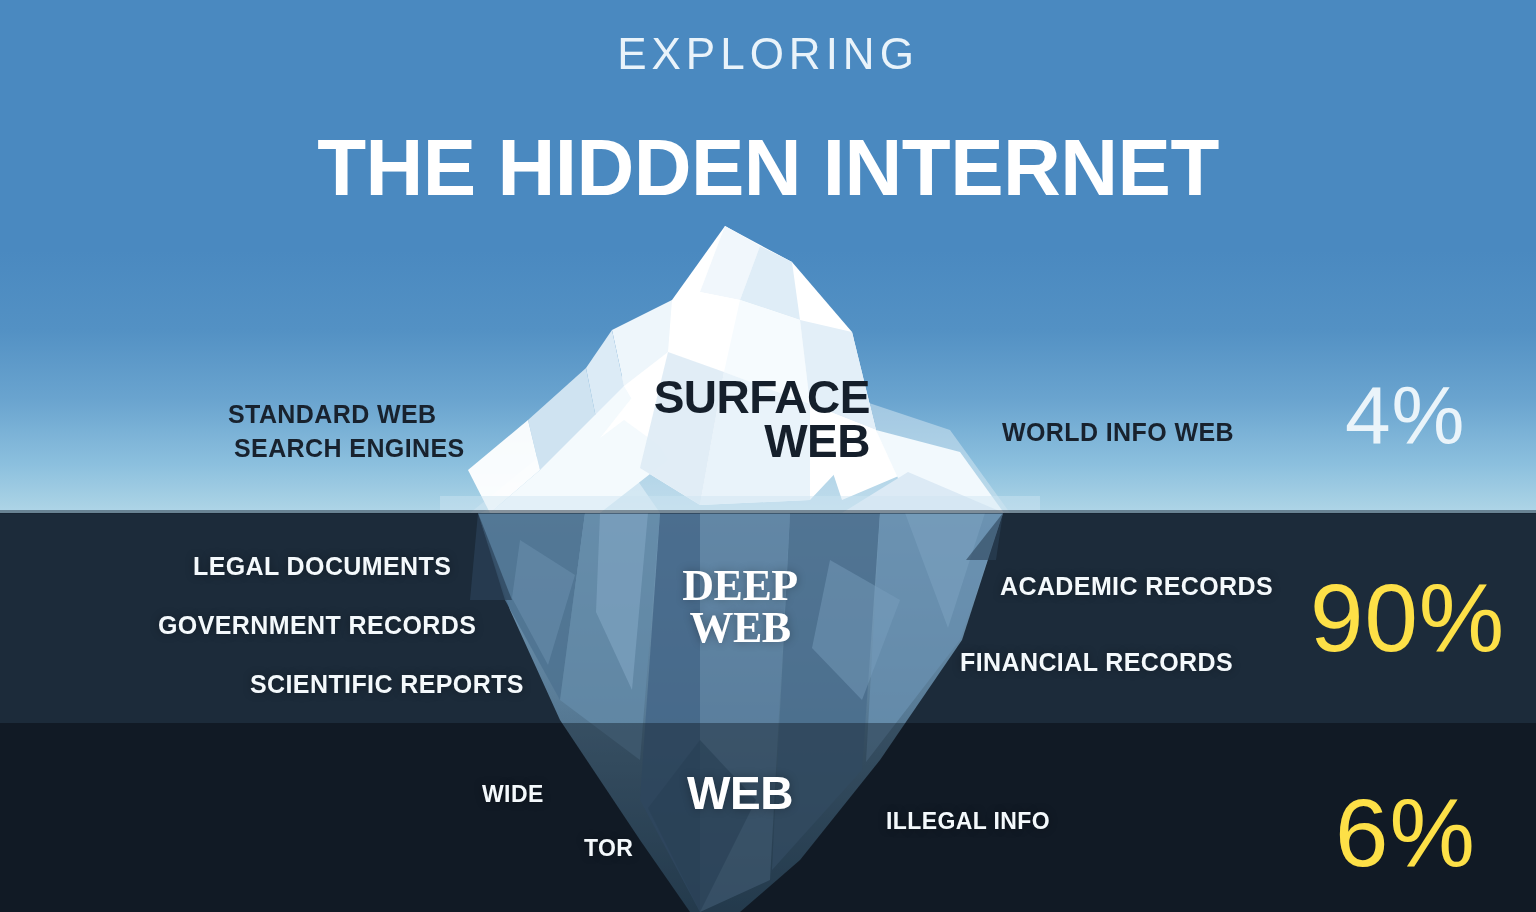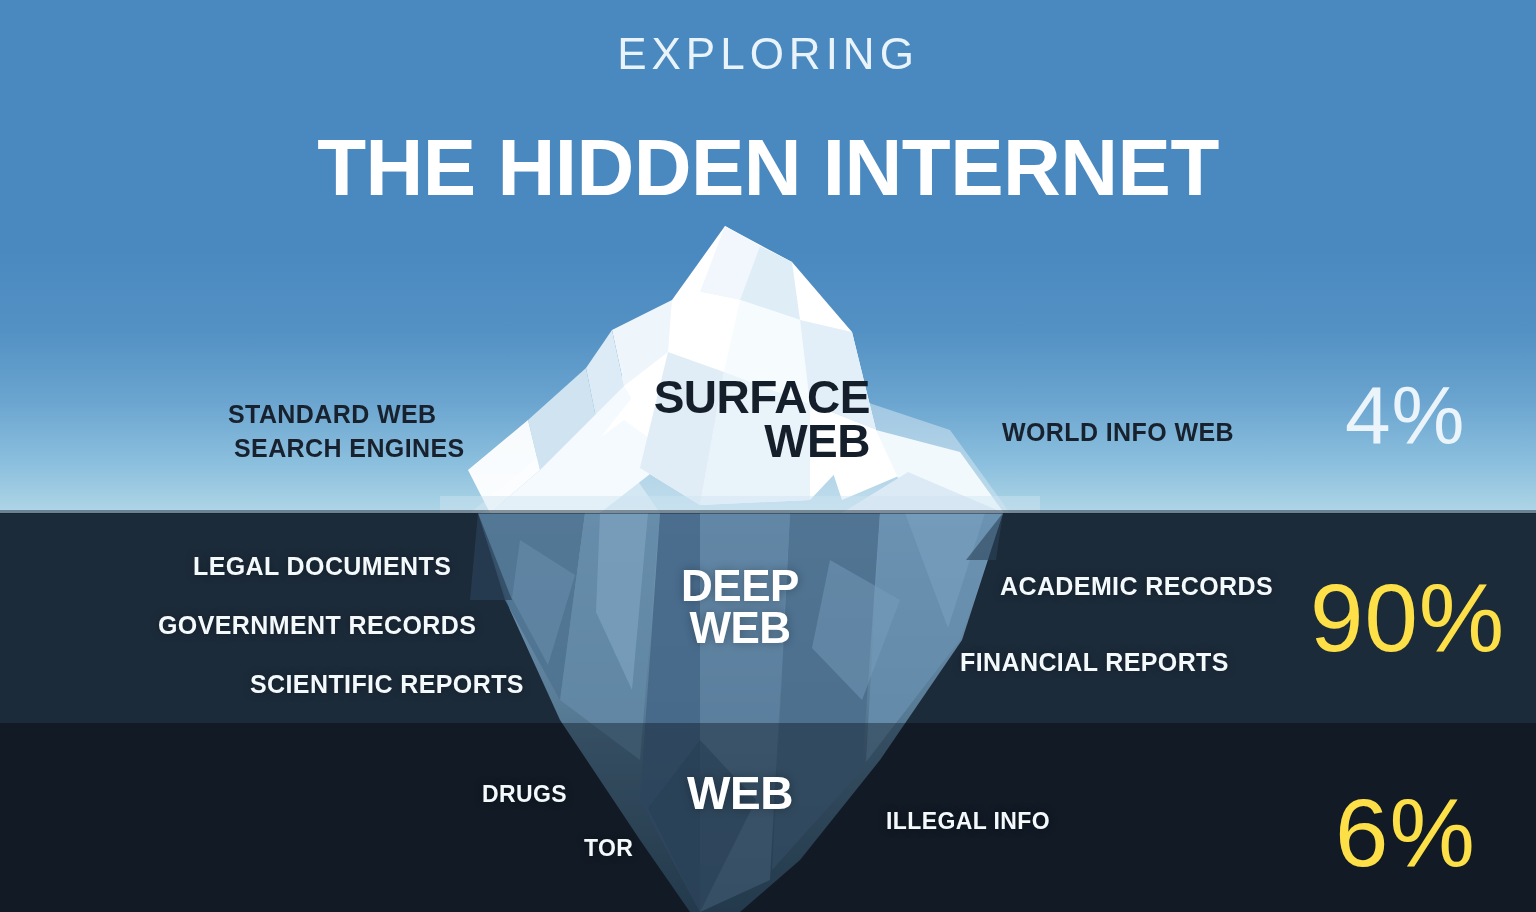--- a/index.html
+++ b/index.html
@@ -72,20 +72,21 @@
     font-weight:900; line-height:.95; letter-spacing:-0.5px;
   }
   .title-surface {
     left:600px; top:376px; width:270px; text-align:right;
     font-size:46px; color:#151f2b;
   }
   .title-deep {
     left:640px; top:565px; width:200px; text-align:center;
     font-size:44px; color:#ffffff;
     text-shadow:0 0 10px rgba(0,0,0,.3);
+    font-family:Liberation Serif, serif;
   }
   .title-dark {
     left:640px; top:772px; width:200px; text-align:center;
     font-size:46px; color:#ffffff;
     text-shadow:0 0 10px rgba(0,0,0,.3);
   }
   .layer-title .l2 { display:block; }
 
   
   .pct {
@@ -190,30 +191,30 @@
     <span class="l2">WEB</span>
   </div>
 
   <div class="t pct pct-4">4%</div>
 
   <div class="t lbl-light" style="left:193px; top:552px;">LEGAL DOCUMENTS</div>
   <div class="t lbl-light" style="left:158px; top:611px;">GOVERNMENT RECORDS</div>
   <div class="t lbl-light" style="left:250px; top:670px;">SCIENTIFIC REPORTS</div>
 
   <div class="t lbl-light" style="left:1000px; top:572px;">ACADEMIC RECORDS</div>
-  <div class="t lbl-light" style="left:960px; top:648px;">FINANCIAL REPORTS</div>
+  <div class="t lbl-light" style="left:960px; top:648px;">FINANCIAL RECORDS</div>
 
   <div class="t layer-title title-deep">
     <span>DEEP</span>
     <span class="l2">WEB</span>
   </div>
 
   <div class="t pct pct-90">90%</div>
 
-  <div class="t lbl-small" style="left:482px; top:781px;">DRUGS</div>
+  <div class="t lbl-small" style="left:482px; top:781px;">WIDE</div>
   <div class="t lbl-small" style="left:584px; top:835px;">TOR</div>
 
   <div class="t lbl-small" style="left:886px; top:808px;">ILLEGAL INFO</div>
 
   <div class="t layer-title title-dark">
     <span class="l2">WEB</span>
   </div>
 
   <div class="t pct pct-6">6%</div>
 

